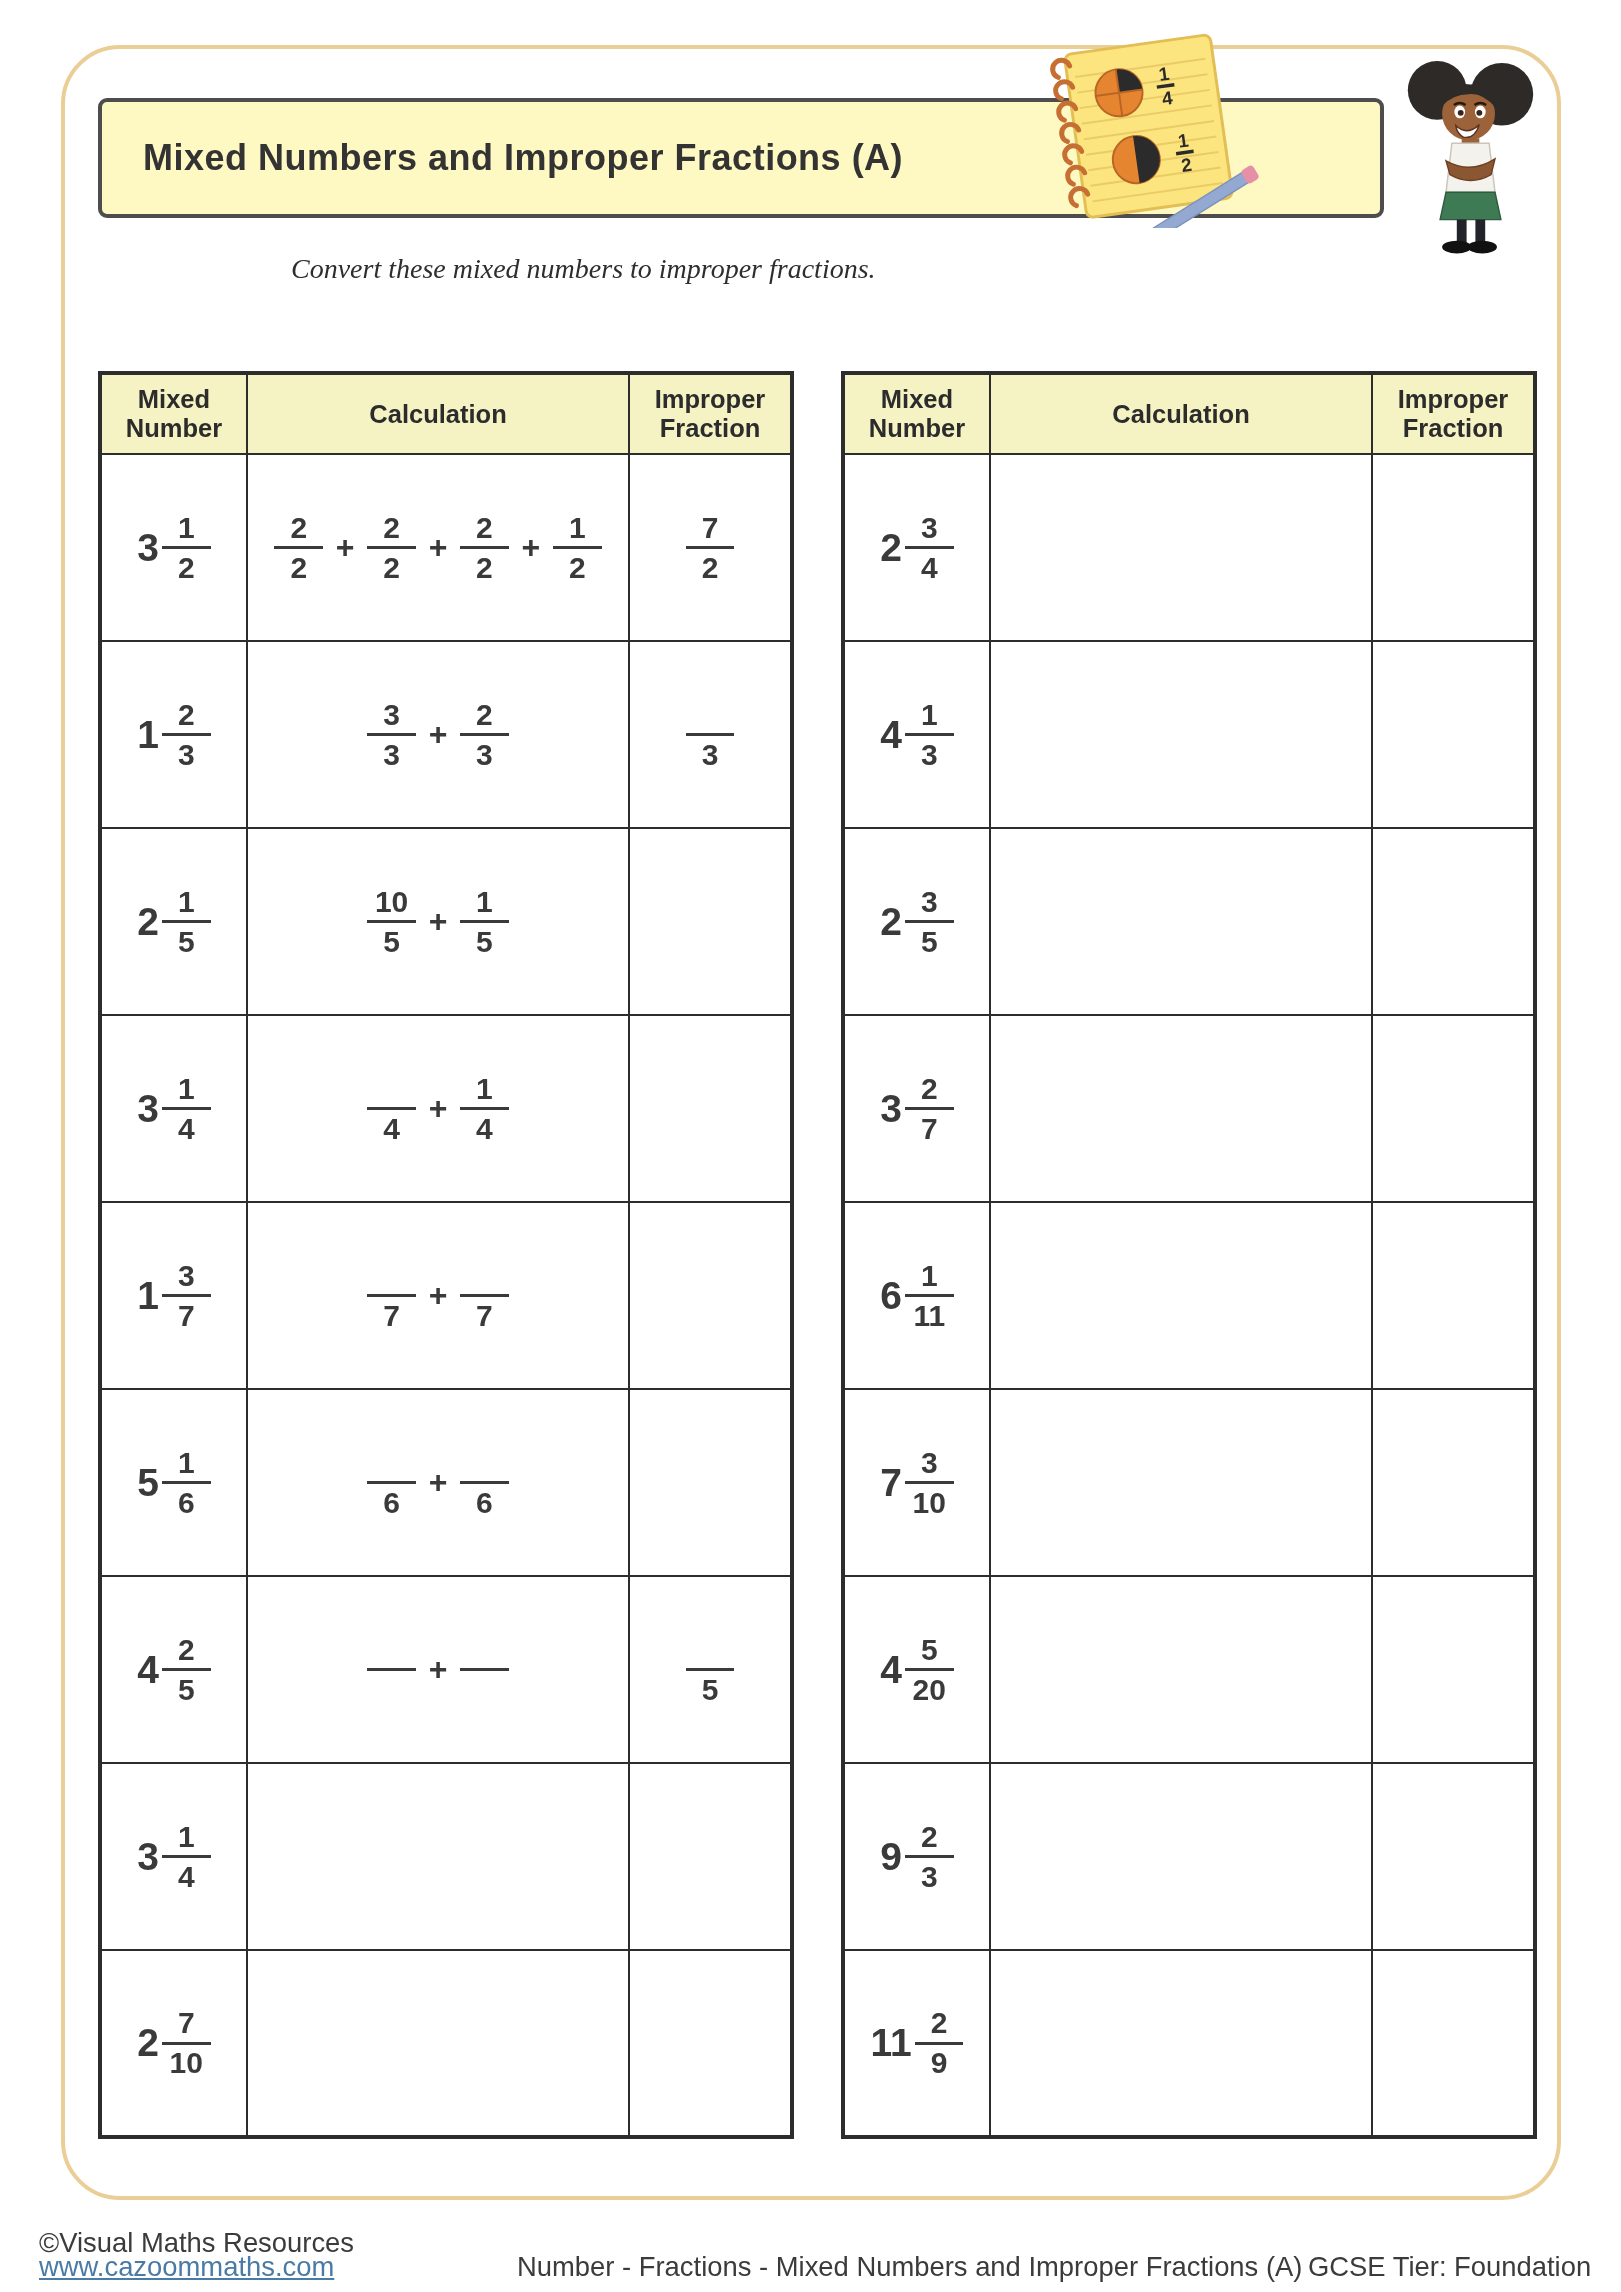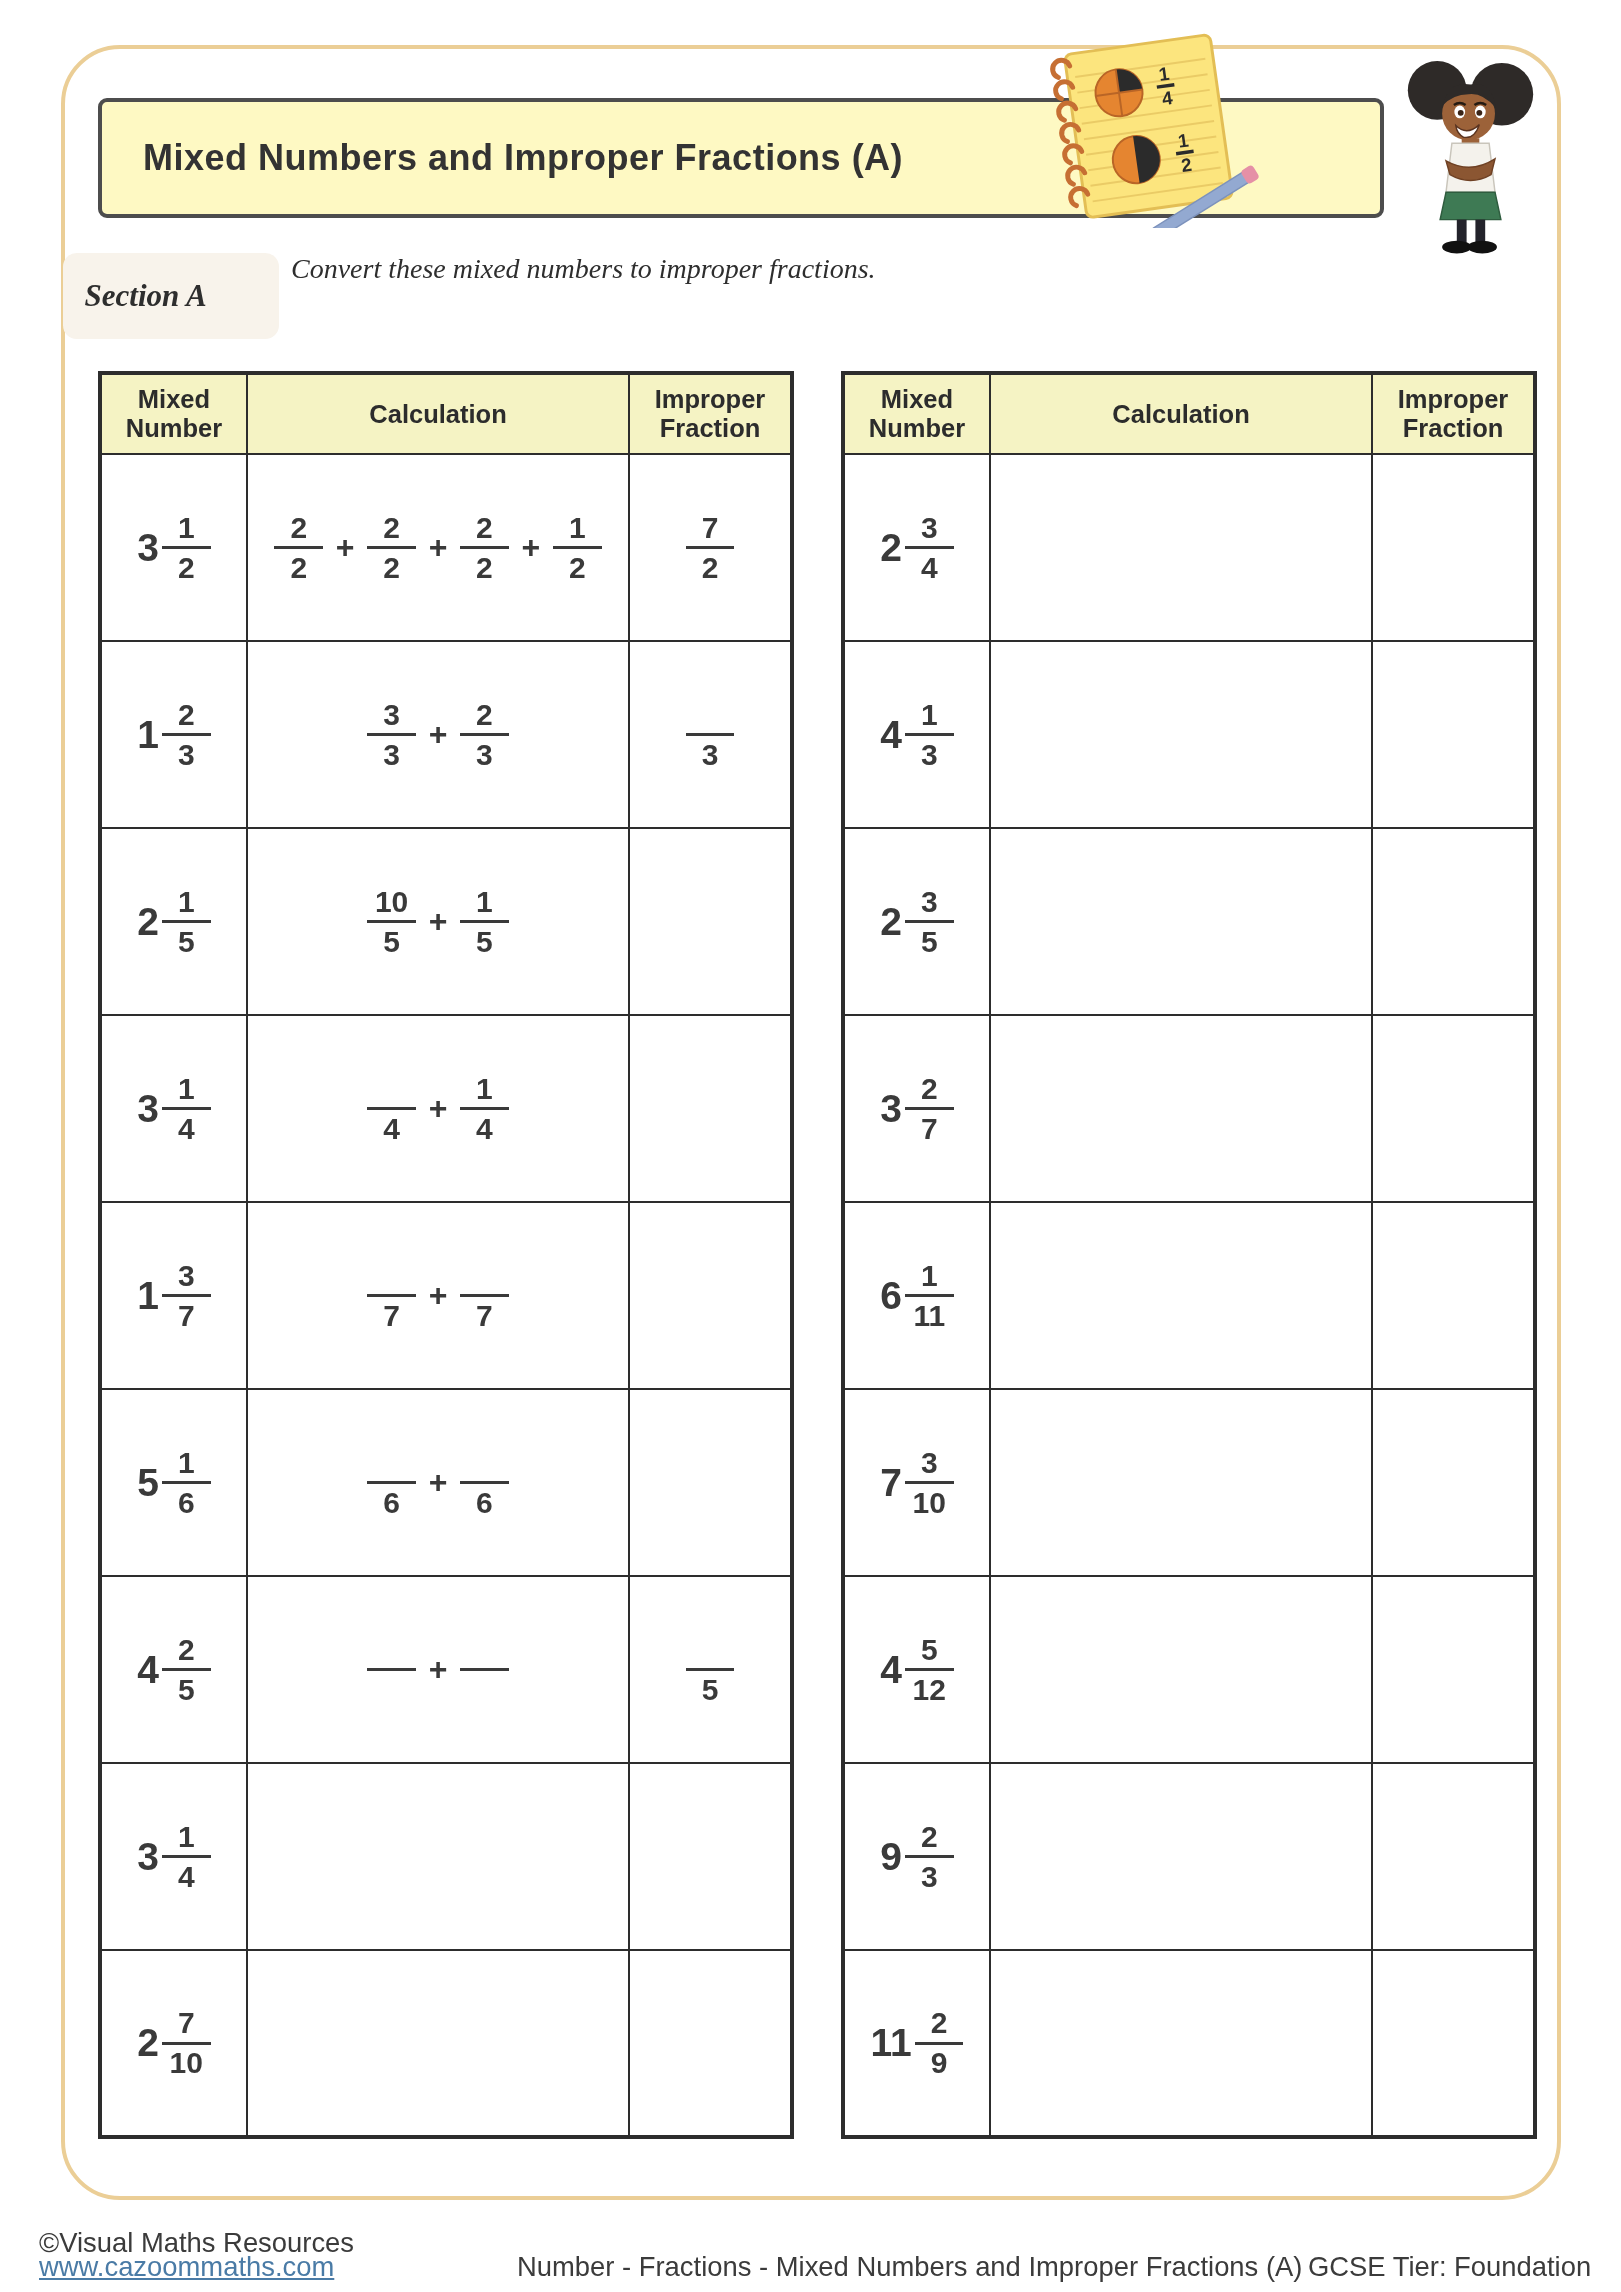--- a/index.html
+++ b/index.html
@@ -131,23 +131,20 @@
     <path d="M63,89 L81,89 L81,97 L63,97 Z" fill="#9C6239"></path>
     <path d="M53,94 L91,94 L97,144 L47,144 Z" fill="#F4F2EC" stroke="#C9C5BB" stroke-width="1.5"></path>
     <path d="M47,112 Q72,126 97,110 L93,126 Q72,138 51,126 Z" fill="#8B5632" stroke="#6e4023" stroke-width="1.5"></path>
     <path d="M47,144 L97,144 L103,172 L41,172 Z" fill="#3E7A54" stroke="#2e5c3e" stroke-width="1.5"></path>
     <rect x="58" y="172" width="10" height="26" fill="#23232B"></rect>
     <rect x="77" y="172" width="10" height="26" fill="#23232B"></rect>
     <ellipse cx="58" cy="200" rx="15" ry="6.5" fill="#111111"></ellipse>
     <ellipse cx="84" cy="200" rx="15" ry="6.5" fill="#111111"></ellipse>
   </svg>
 
-  <div class="section-box">
-    <span>Section A</span>
-  </div>
 
   <div class="instructions">
     <div>Convert these mixed numbers to improper fractions.</div>
   </div>
 
   <div id="table-left" class="wtable">
       <table class="grid">
         <colgroup>
           <col style="width:147px">
           <col style="width:382px">
@@ -457,21 +454,21 @@
             <td>
               <div class="calcwrap"></div>
             </td>
             <td></td>
           </tr>
           <tr class="drow">
             <td><span class="mixed">
                 <span class="whole">4</span>
                 <span class="frac">
                   <span class="fnum">5</span>
-                  <span class="fden">12</span>
+                  <span class="fden">20</span>
                 </span>
               </span></td>
             <td>
               <div class="calcwrap"></div>
             </td>
             <td></td>
           </tr>
           <tr class="drow">
             <td><span class="mixed">
                 <span class="whole">9</span>

